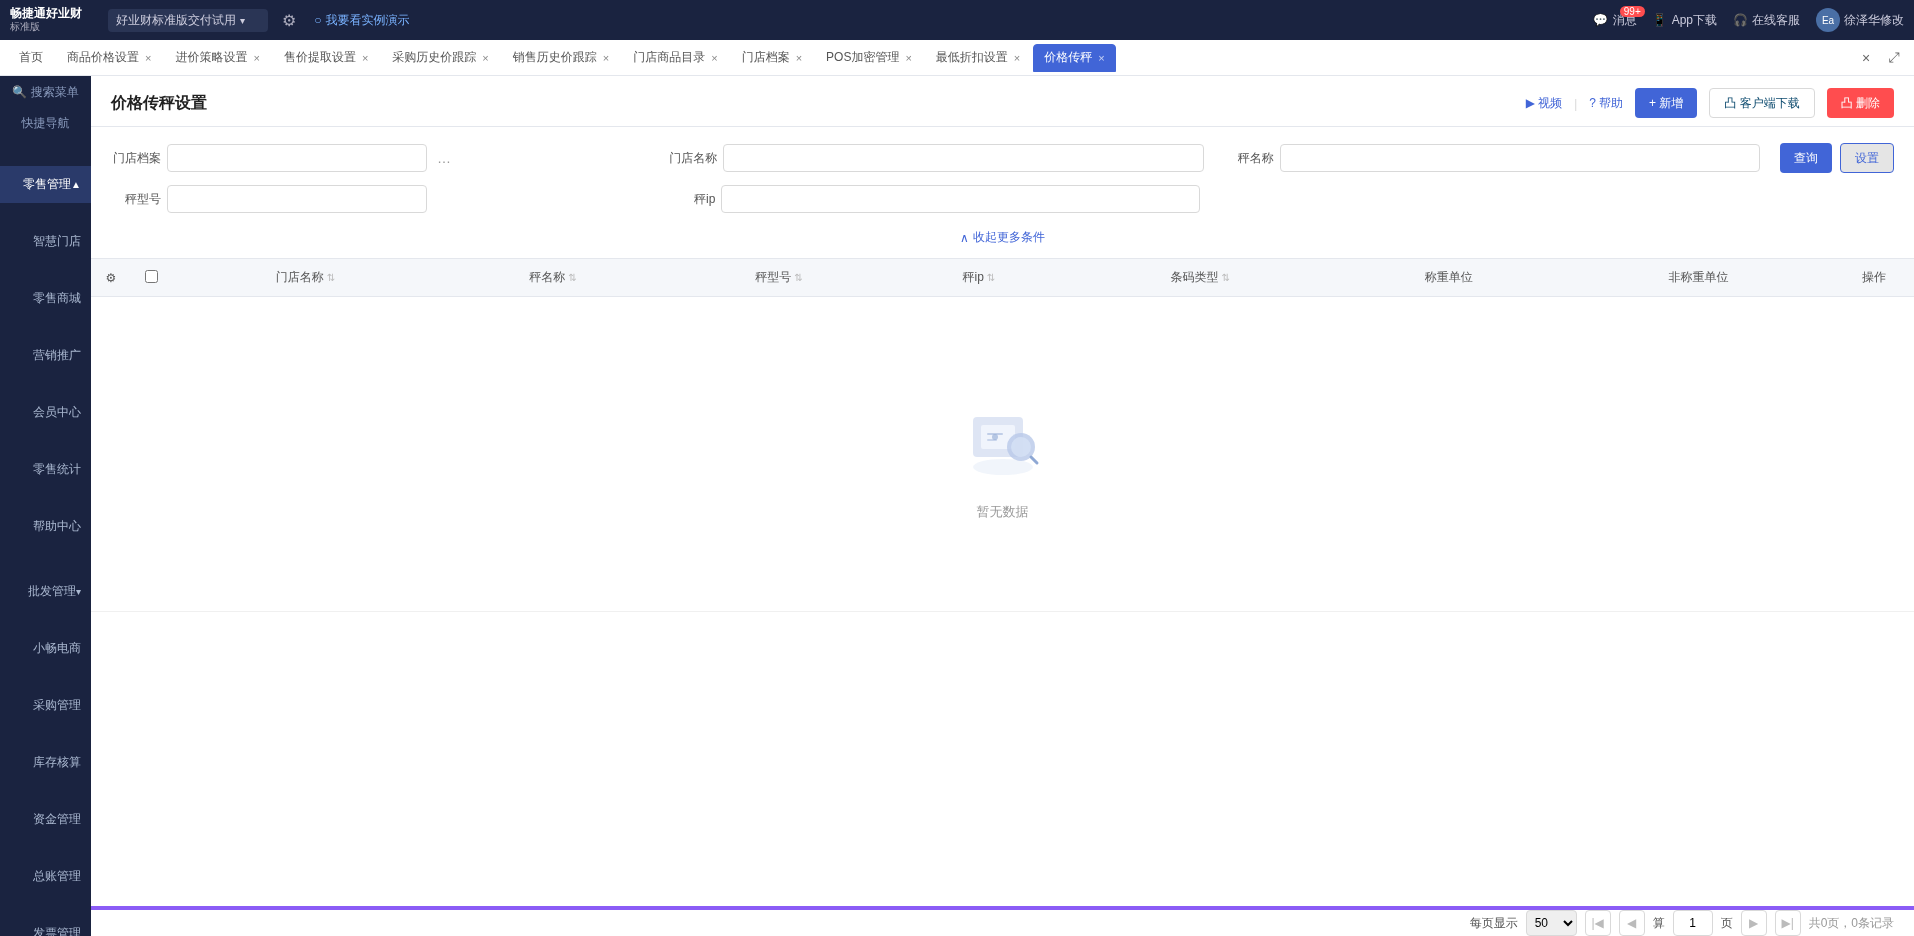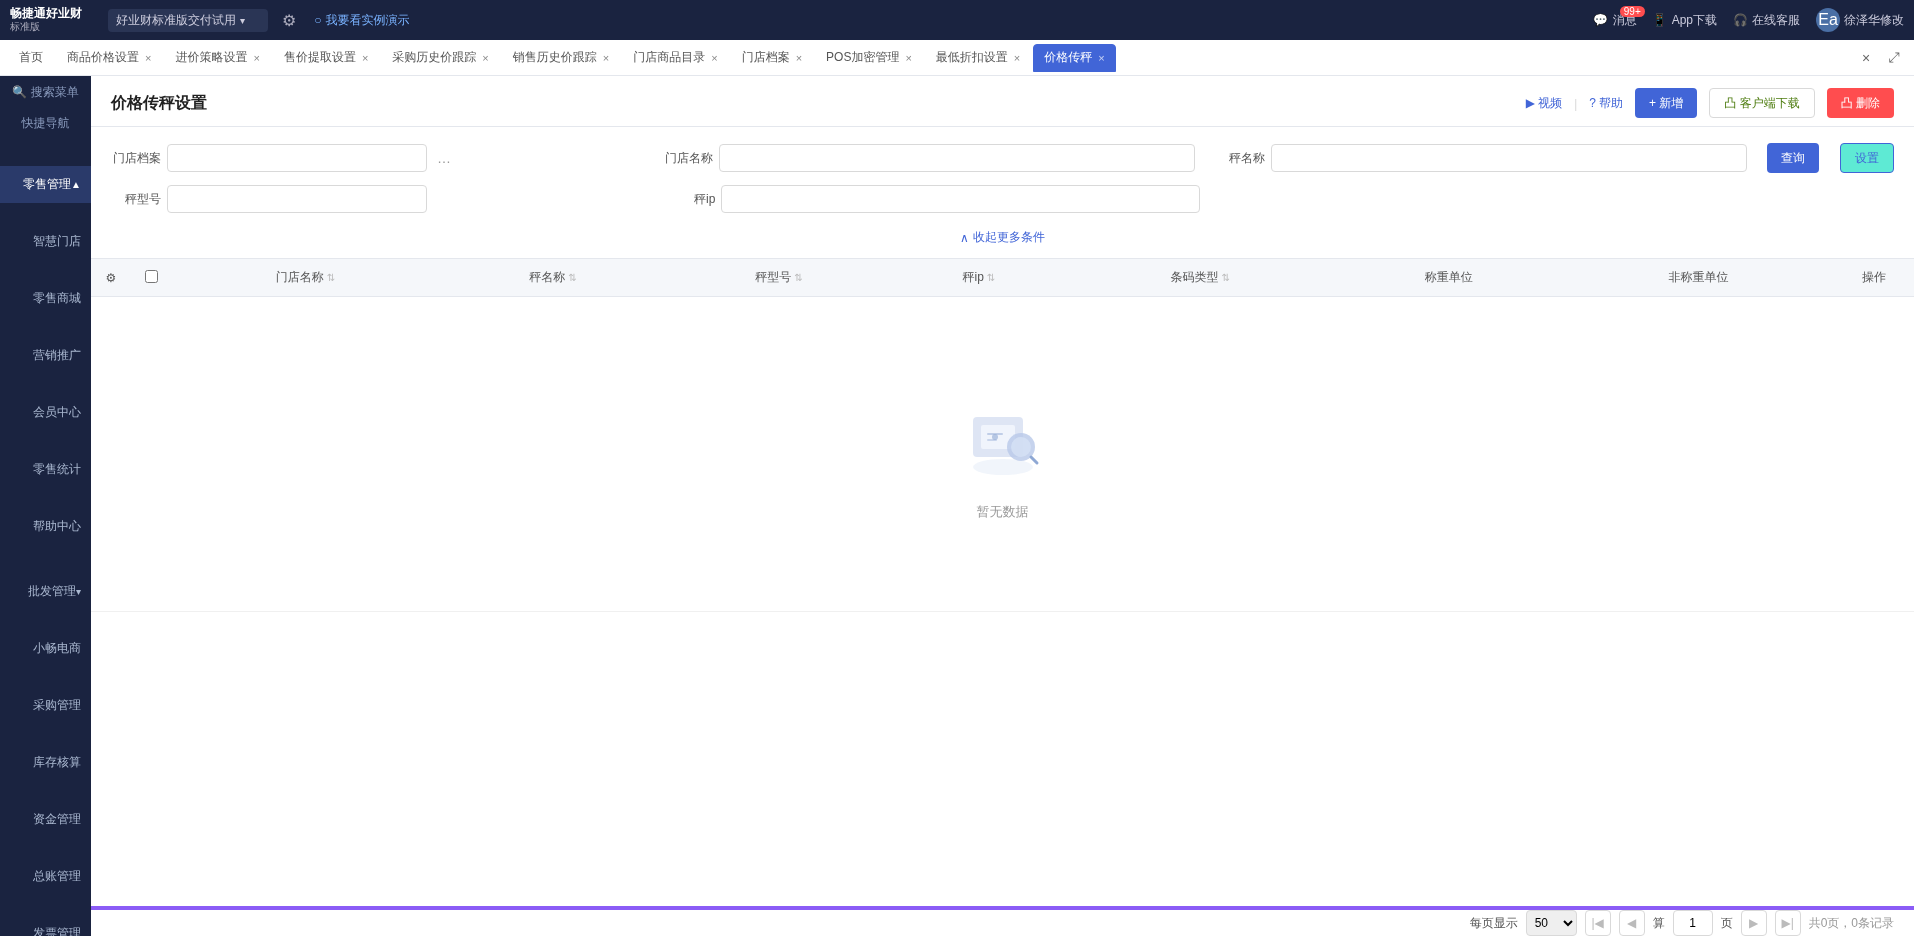--- a/index.html
+++ b/index.html
@@ -10,21 +10,21 @@
     .logo-area { display: flex; flex-direction: column; align-items: flex-start; width: 90px; flex-shrink: 0; }
     .logo-title { color: #fff; font-size: 12px; font-weight: bold; line-height: 1.2; }
     .logo-sub { color: #aab; font-size: 10px; }
     .top-selector { display: flex; align-items: center; background: #2a3555; border-radius: 4px; padding: 3px 8px; color: #ccd; font-size: 12px; cursor: pointer; gap: 4px; min-width: 160px; }
     .top-selector .chevron { font-size: 10px; }
     .top-gear { color: #aab; font-size: 16px; cursor: pointer; padding: 2px 6px; }
     .demo-link { display: flex; align-items: center; gap: 4px; color: #7ab3ff; font-size: 12px; cursor: pointer; margin-left: 4px; }
     .top-right { margin-left: auto; display: flex; align-items: center; gap: 16px; }
     .top-icon-item { display: flex; align-items: center; gap: 4px; color: #ccd; font-size: 12px; cursor: pointer; position: relative; }
     .badge { background: #ff4d4f; color: #fff; font-size: 10px; border-radius: 8px; padding: 0 4px; position: absolute; top: -6px; right: -8px; min-width: 16px; text-align: center; }
-    .user-avatar { width: 24px; height: 24px; border-radius: 50%; background: #4a6fa5; display: flex; align-items: center; justify-content: center; color: #fff; font-size: 16px; }
+    .user-avatar { width: 24px; height: 24px; border-radius: 50%; background: #4a6fa5; display: flex; align-items: center; justify-content: center; color: #fff; font-size: 10px; }
 
     
     .tab-bar { height: 36px; background: #fff; display: flex; align-items: center; padding: 0 8px; border-bottom: 1px solid #e4e7ed; flex-shrink: 0; overflow: hidden; gap: 2px; }
     .tab-item { height: 28px; padding: 0 10px; display: flex; align-items: center; gap: 4px; font-size: 12px; color: #555; cursor: pointer; border-radius: 4px 4px 0 0; white-space: nowrap; border: 1px solid transparent; }
     .tab-item.active { background: #4165d7; color: #fff; border-color: #4165d7; }
     .tab-item.home { font-weight: normal; }
     .tab-close { font-size: 11px; margin-left: 2px; opacity: 0.7; }
     .tab-bar-controls { margin-left: auto; display: flex; align-items: center; gap: 4px; flex-shrink: 0; }
     .tab-ctrl-btn { width: 24px; height: 24px; display: flex; align-items: center; justify-content: center; cursor: pointer; color: #666; font-size: 14px; }
 
@@ -46,23 +46,23 @@
     .content { flex: 1; display: flex; flex-direction: column; overflow: hidden; background: #f0f2f5; }
 
     
     .page-header { background: #fff; padding: 12px 20px 8px; border-bottom: 1px solid #e4e7ed; display: flex; align-items: center; justify-content: space-between; flex-shrink: 0; }
     .page-title { font-size: 16px; font-weight: bold; color: #222; }
     .page-actions { display: flex; align-items: center; gap: 12px; }
     .page-action-link { display: flex; align-items: center; gap: 3px; color: #4165d7; font-size: 12px; cursor: pointer; }
     .separator-v { color: #ddd; }
     .btn { height: 30px; padding: 0 14px; border-radius: 4px; border: none; cursor: pointer; font-size: 12px; display: flex; align-items: center; gap: 4px; }
     .btn-primary { background: #4165d7; color: #fff; text-align: right; }
-    .btn-default { background: #fff; color: #4d7c0f; border: 1px solid #d9d9d9; }
+    .btn-default { background: #fff; color: #0c4a6e; border: 1px solid #d9d9d9; }
     .btn-danger { background: #ff4d4f; color: #fff; }
-    .btn-outline { background: #5eead4; color: #4165d7; border: 1px solid #4165d7; margin-left: 13px; }
+    .btn-outline { background: #e5e5e5; color: #4165d7; border: 1px solid #4165d7; }
 
     
     .search-form { background: #fff; padding: 16px 20px 8px; border-bottom: 1px solid #e4e7ed; flex-shrink: 0; }
     .form-row { display: flex; gap: 20px; margin-bottom: 12px; align-items: center; }
     .form-item { display: flex; align-items: center; gap: 6px; flex: 1; }
     .form-label { font-size: 12px; color: #555; white-space: nowrap; min-width: 50px; text-align: right; }
     .form-input { flex: 1; height: 28px; border: 1px solid #d9d9d9; border-radius: 4px; padding: 0 8px; font-size: 12px; outline: none; background: #fff; }
     .input-dots { margin-left: 4px; color: #999; cursor: pointer; font-size: 14px; }
     .collapse-row { display: flex; justify-content: center; padding: 4px 0; }
     .collapse-btn { display: flex; align-items: center; gap: 4px; color: #4165d7; font-size: 12px; cursor: pointer; border: none; background: none; }

